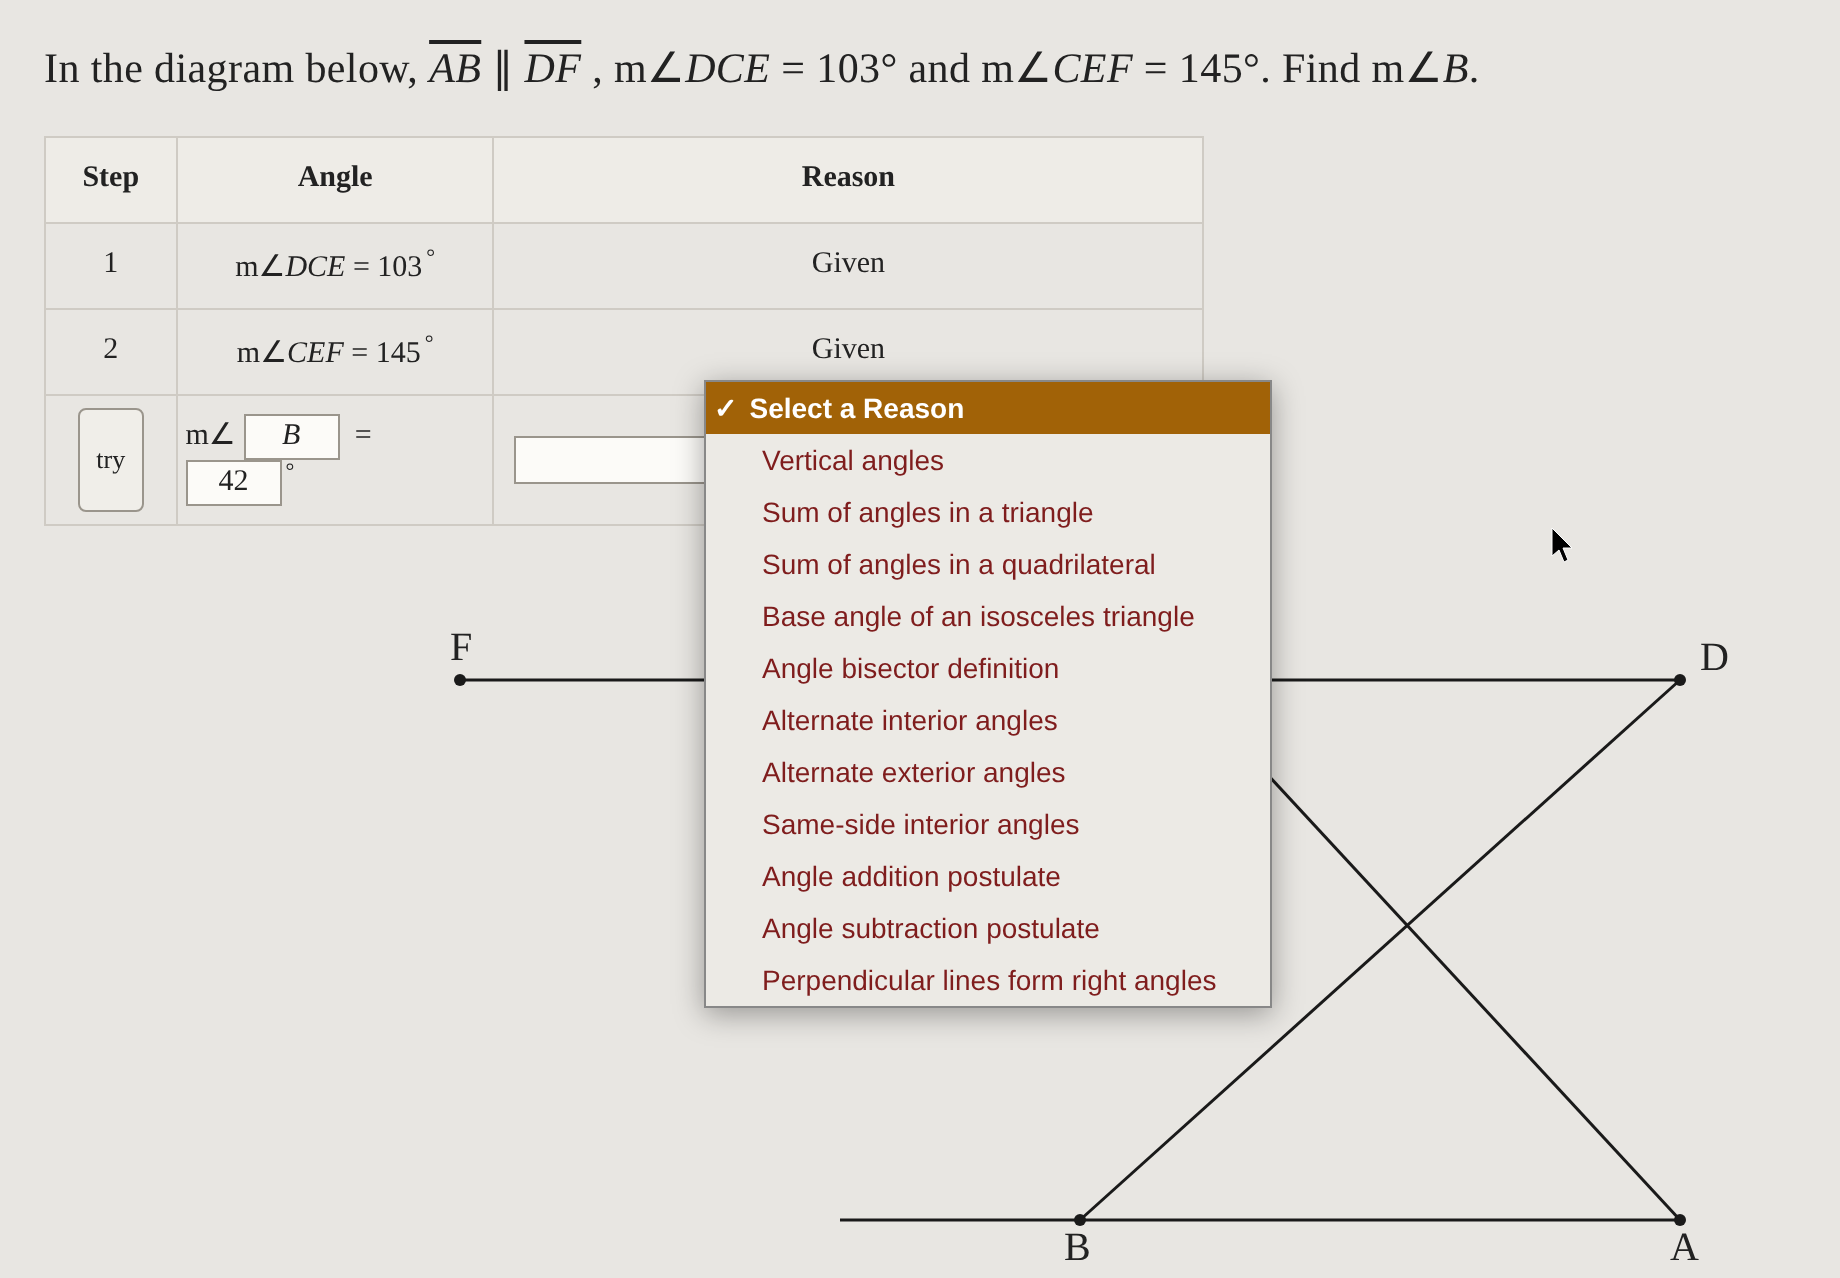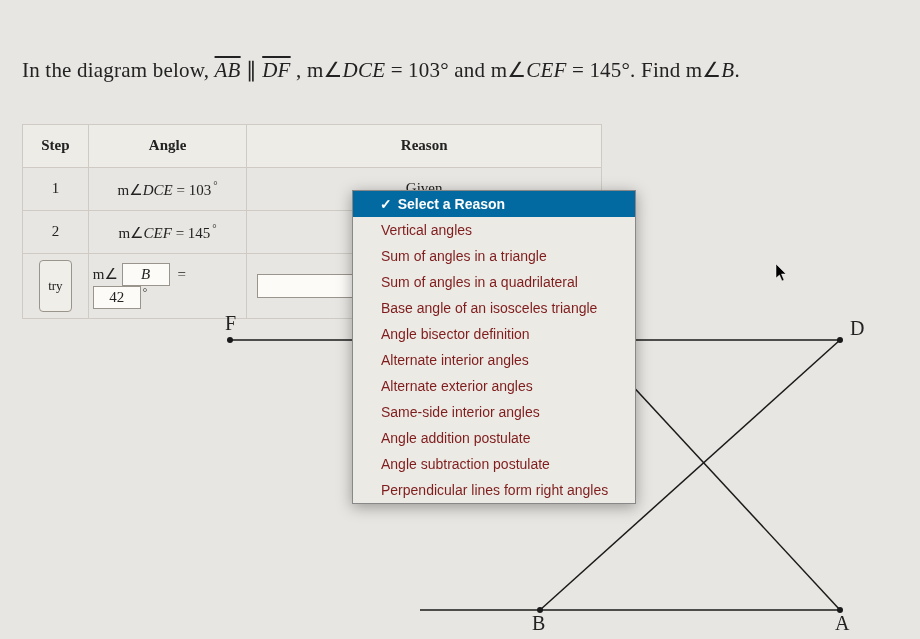--- a/index.html
+++ b/index.html
@@ -16,30 +16,29 @@
     position: relative;
     width: 920px;
     height: 639px;
     box-sizing: border-box;
     padding: 18px 22px;
   }
   .problem-text {
     font-size: 21px;
     line-height: 1.6;
     letter-spacing: 0.2px;
-    margin-top: 36px;
   }
   .overline {
     text-decoration: overline;
     font-style: italic;
   }
   .mathit { font-style: italic; }
   .ang::before { content: "\2220"; }
   table.proof {
-    margin-top: 36px;
+    margin-top: 16px;
     border-collapse: collapse;
     width: 580px;
   }
   table.proof th, table.proof td {
     border: 1px solid #cfcbc4;
     padding: 6px 10px;
     font-size: 15px;
     text-align: center;
     vertical-align: middle;
     height: 30px;
@@ -95,24 +94,24 @@
     font-family: Arial, Helvetica, sans-serif;
   }
   .dropdown .dd-item {
     padding: 5px 12px 5px 28px;
     font-size: 14px;
     color: #7f1d1d;
     cursor: pointer;
     position: relative;
   }
   .dropdown .dd-item.selected {
-    background: #0369a1;
+    background: #a16207;
     color: #fff;
     font-weight: bold;
-    padding-left: 27px;
+    padding-left: 4px;
   }
   .dropdown .dd-item.selected::before {
     content: "\2713";
     margin-right: 6px;
   }
 
   
   .diagram {
     position: absolute;
     left: 170px;

